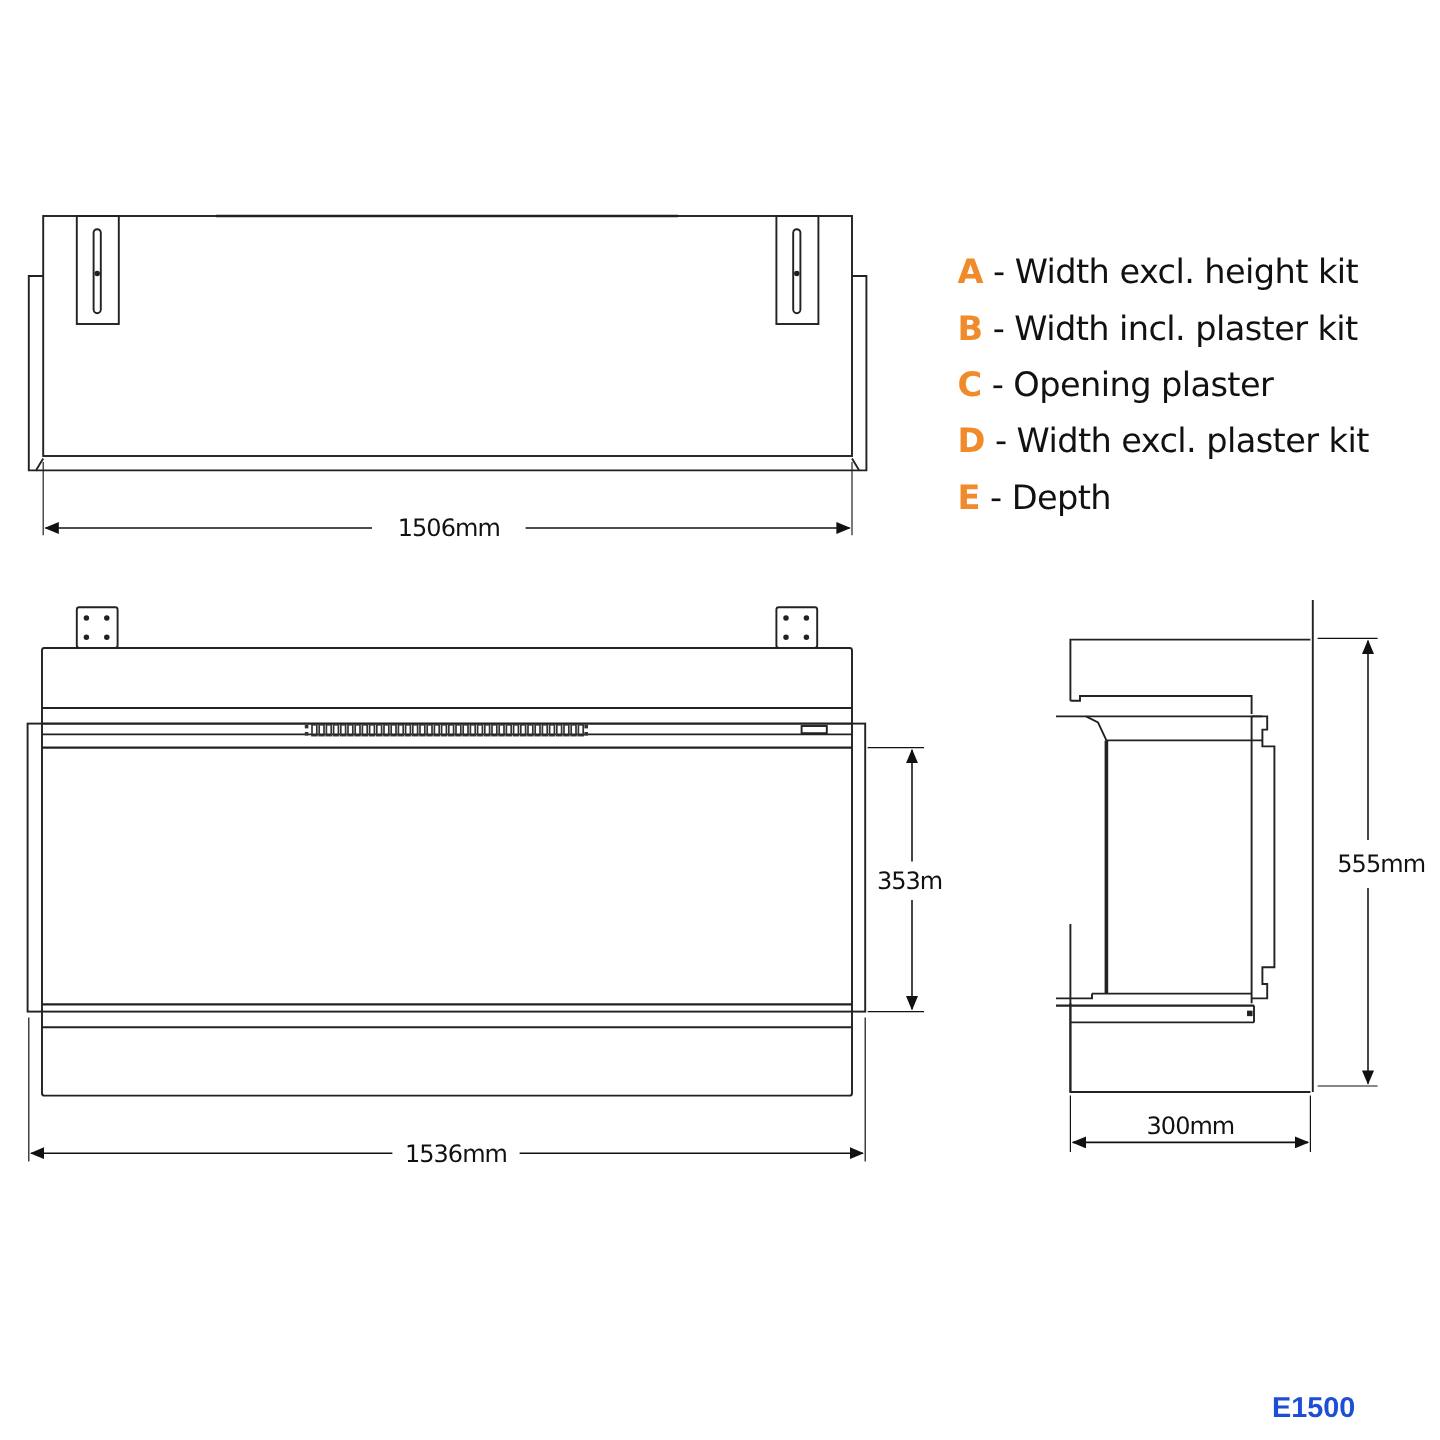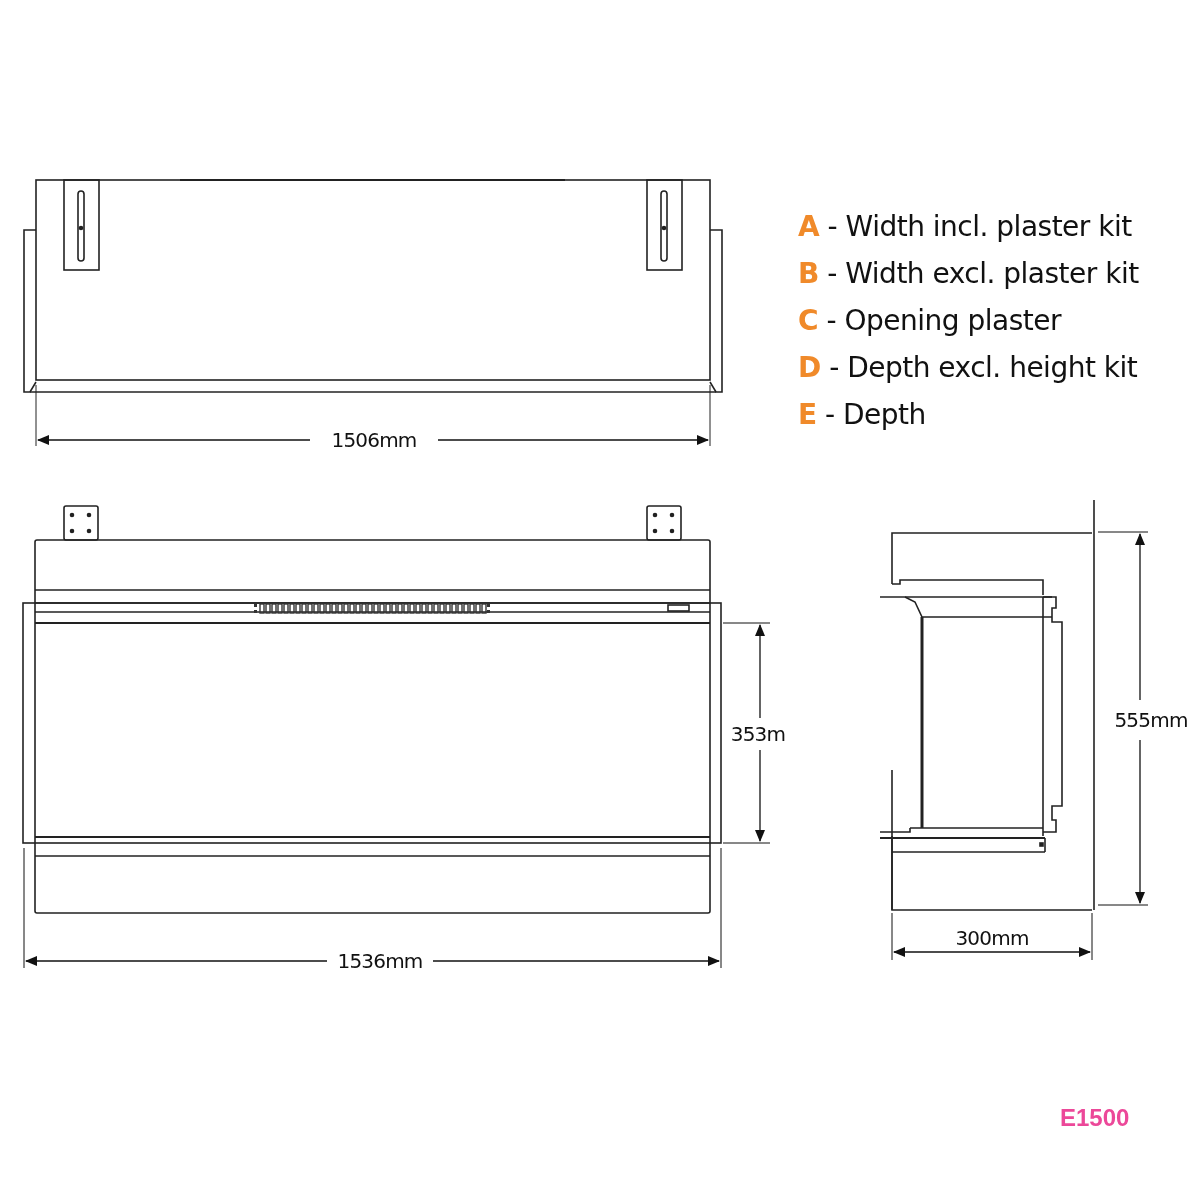--- a/index.html
+++ b/index.html
@@ -1,21 +1,21 @@
 <!DOCTYPE html>
 <html><head>
 <meta charset="utf-8">
 <style>
   html, body { margin: 0; padding: 0; background: #ffffff; }
   body { width: 1200px; height: 1200px; position: relative; overflow: hidden; font-family: "DejaVu Sans", sans-serif; }
   svg.drawing { position: absolute; left: 0; top: 0; }
   .legend { position: absolute; left: 798px; top: 203px; }
   .legend-item { font-family: "DejaVu Sans", sans-serif; font-size: 28px; line-height: 47px; color: #111; white-space: nowrap; letter-spacing: -0.5px; }
   .legend-key { color: #f08a2a; font-weight: bold; }
-  .model { position: absolute; left: 1060px; top: 1104px; font-family: "Liberation Sans", sans-serif; font-weight: bold; font-size: 24px; color: #ec4899; }
+  .model { position: absolute; left: 1060px; top: 1160px; font-family: "Liberation Sans", sans-serif; font-weight: bold; font-size: 24px; color: #1d4ed8; }
   .dim { font-family: "DejaVu Sans", sans-serif; font-size: 20px; fill: #111; letter-spacing: -0.8px; }
 </style>
 </head>
 <body>
 
 <svg class="drawing" width="1200" height="1200" viewBox="0 0 1200 1200">
   <defs>
     <marker id="arr" markerWidth="12" markerHeight="10" refX="11" refY="5" orient="auto" markerUnits="userSpaceOnUse">
       <path d="M0,0 L12,5 L0,10 Z" fill="#111"></path>
     </marker>
@@ -178,20 +178,20 @@
   <g>
     <line x1="892" y1="913" x2="892" y2="960" stroke="#111" stroke-width="1"></line>
     <line x1="1092" y1="913" x2="1092" y2="960" stroke="#111" stroke-width="1"></line>
     <line x1="990" y1="952" x2="894" y2="952" stroke="#111" stroke-width="1.3" marker-end="url(#arr)"></line>
     <line x1="990" y1="952" x2="1090" y2="952" stroke="#111" stroke-width="1.3" marker-end="url(#arr)"></line>
     <text class="dim" x="992" y="945" text-anchor="middle">300mm</text>
   </g>
 </svg>
 
 <div class="legend">
-  <div class="legend-item"><span class="legend-key" style="color: rgb(240, 138, 42);">A</span> <span>- Width incl. plaster kit</span></div>
-  <div class="legend-item"><span class="legend-key" style="color: rgb(240, 138, 42);">B</span> <span>- Width excl. plaster kit</span></div>
+  <div class="legend-item"><span class="legend-key" style="color: rgb(240, 138, 42);">A</span> <span>- Width excl. height kit</span></div>
+  <div class="legend-item"><span class="legend-key" style="color: rgb(240, 138, 42);">B</span> <span>- Width incl. plaster kit</span></div>
   <div class="legend-item"><span class="legend-key" style="color: rgb(240, 138, 42);">C</span> <span>- Opening plaster</span></div>
-  <div class="legend-item"><span class="legend-key" style="color: rgb(240, 138, 42);">D</span> <span>- Depth excl. height kit</span></div>
+  <div class="legend-item"><span class="legend-key" style="color: rgb(240, 138, 42);">D</span> <span>- Width excl. plaster kit</span></div>
   <div class="legend-item"><span class="legend-key" style="color: rgb(240, 138, 42);">E</span> <span>- Depth</span></div>
 </div>
 
 <div class="model">E1500</div>
 
 </body></html>

